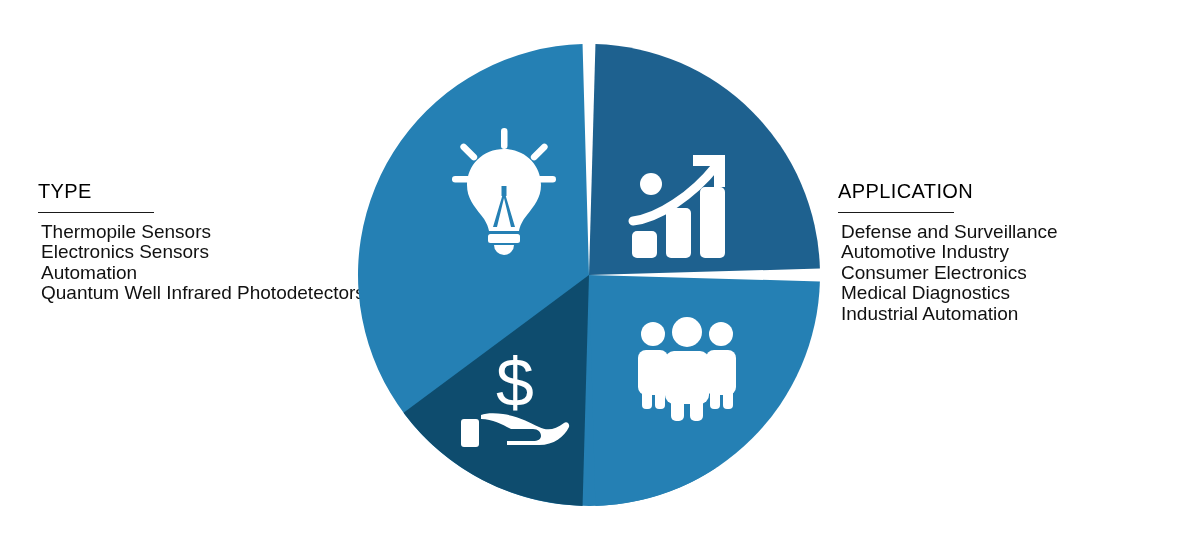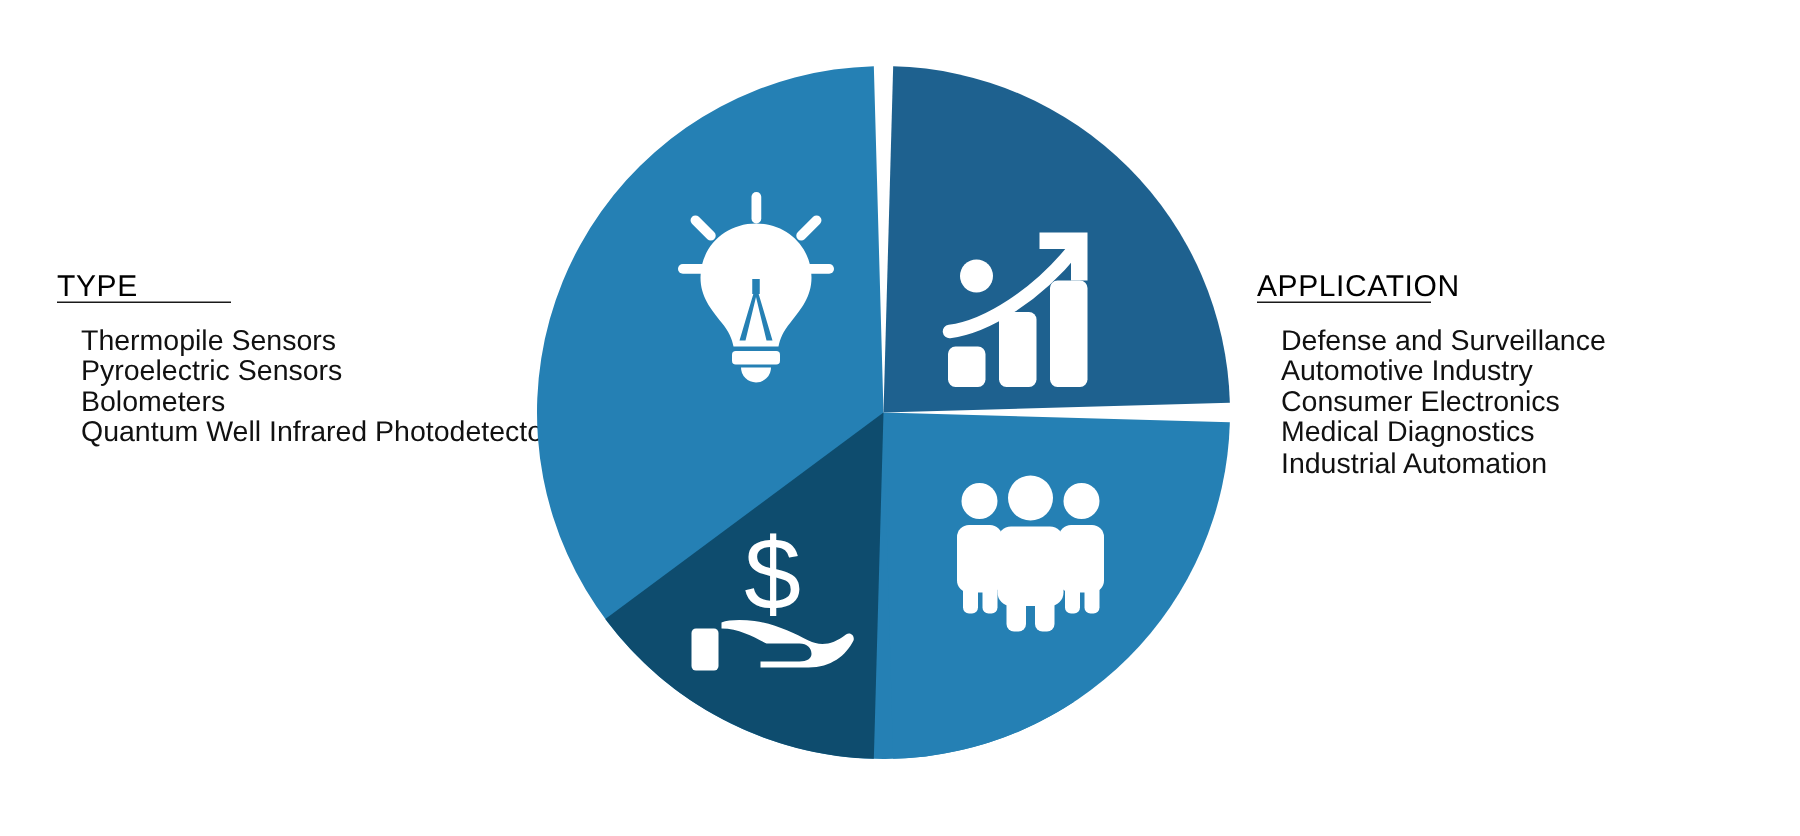--- a/index.html
+++ b/index.html
@@ -29,32 +29,32 @@
   }
   #type-column    { left: 38px;  top: 181px; }
   #app-column     { left: 838px; top: 181px; }
 
   .column-title {
     font-size: 20px;
     letter-spacing: 0.4px;
     font-weight: 400;
     color: #000000;
     line-height: 1.0;
-    margin: 0 0 0 0;
+    margin: 0 0 11px 0;
     white-space: nowrap;
   }
   .column-rule {
     width: 116px;
     height: 0;
     border-top: 1.6px solid #1a1a1a;
     margin: 0 0 9px 0;
   }
   .column-list {
     list-style: none;
-    margin: 16px;
+    margin: 3px;
     padding: 0;
   }
   .column-list li {
     font-size: 19px;
     line-height: 20.4px;
     color: #111111;
     white-space: nowrap;
   }
 
   
@@ -88,22 +88,22 @@
 </head>
 <body>
 
 <div id="canvas">
 
   <div class="column" id="type-column">
     <div class="column-title">TYPE</div>
     <div class="column-rule"></div>
     <ul class="column-list" id="type-list">
       <li>Thermopile Sensors</li>
-      <li>Pyroelectric Sensors</li>
-      <li>Bolometers</li>
+      <li>Electronics Sensors</li>
+      <li>Automation</li>
       <li>Quantum Well Infrared Photodetectors (QWIPs)</li>
     </ul>
   </div>
 
   <div class="column" id="app-column">
     <div class="column-title">APPLICATION</div>
     <div class="column-rule"></div>
     <ul class="column-list" id="app-list">
       <li>Defense and Surveillance</li>
       <li>Automotive Industry</li>

